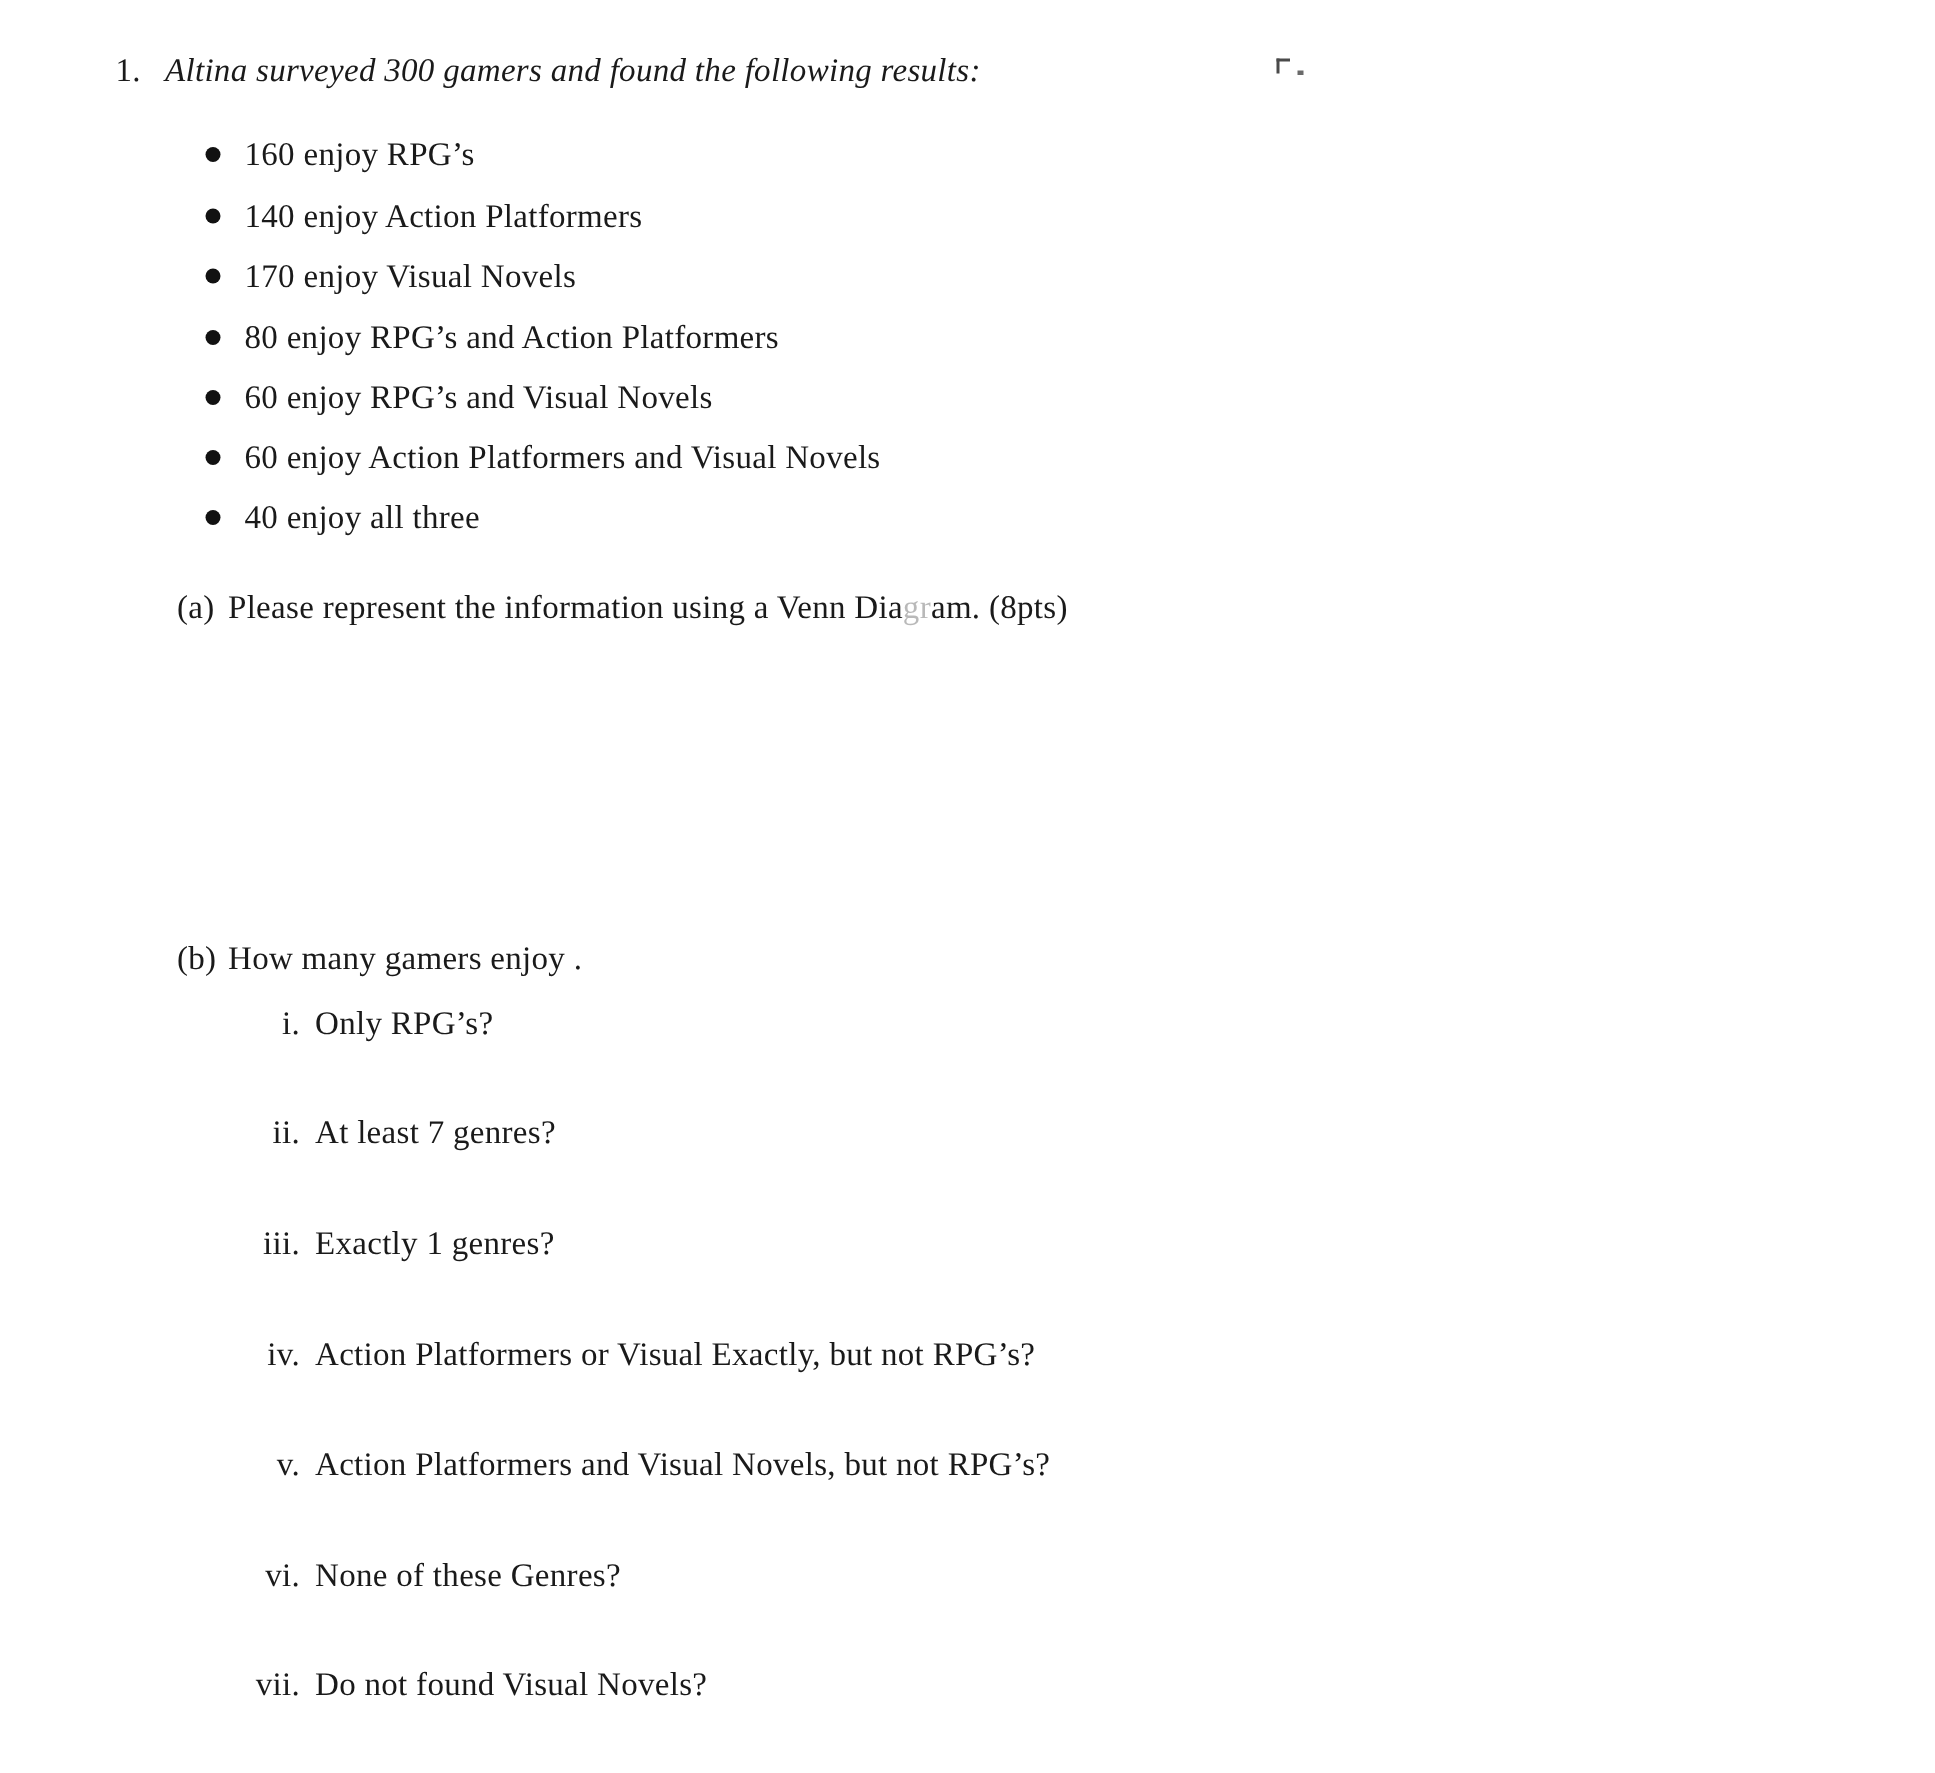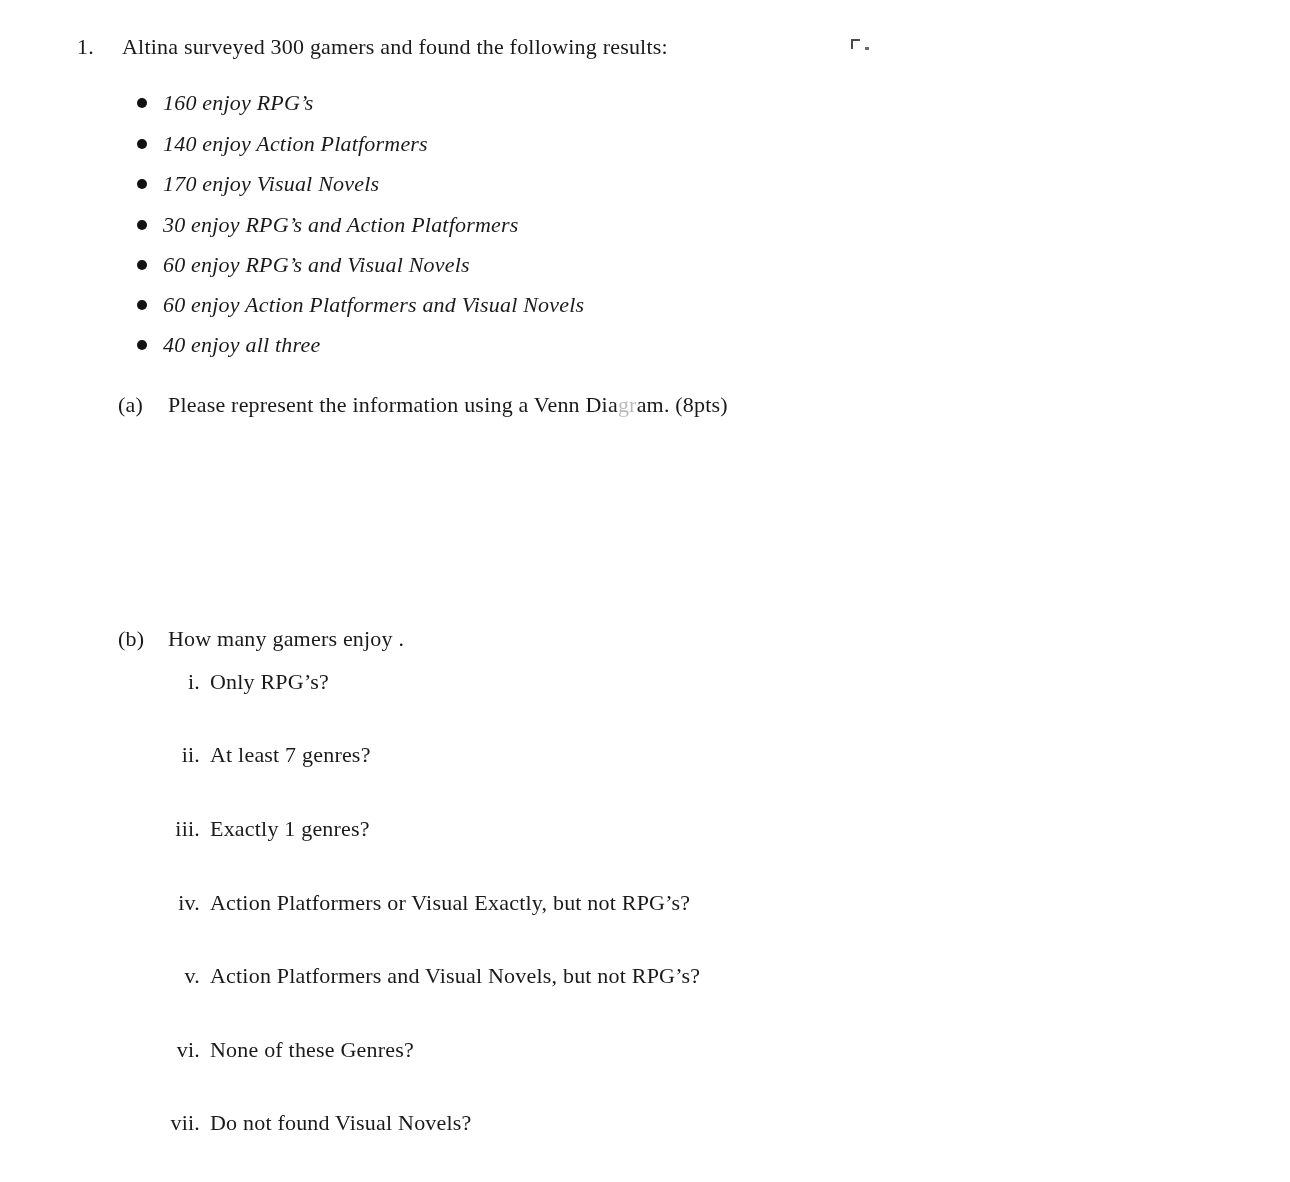--- a/index.html
+++ b/index.html
@@ -18,38 +18,38 @@
   }
   .line {
     position: absolute;
     white-space: nowrap;
     font-size: 22px;
     line-height: 28px;
     letter-spacing: 0.2px;
   }
   
   .q-number   { position: absolute; left: 77px; }
-  .q-statement{ position: absolute; left: 122px; }
+  .q-statement{ position: absolute; left: 110px; font-style: italic; }
 
   
   .bullet-row { left: 0; width: 100%; }
   .bullet-marker {
     position: absolute;
     left: 137px;
     top: 9px;
     width: 10px;
     height: 10px;
     border-radius: 50%;
     background: #111111;
   }
-  .bullet-text { position: absolute; left: 163px; font-style: italic; }
+  .bullet-text { position: absolute; left: 163px; }
 
   
   .part-label { position: absolute; left: 118px; }
-  .part-text  { position: absolute; left: 168px; }
+  .part-text  { position: absolute; left: 152px; }
   .faded-glyphs {
     opacity: 0.30;
     filter: blur(0.4px);
   }
 
   
   .sub-row { left: 0; width: 100%; }
   .sub-numeral {
     position: absolute;
     left: 100px;
@@ -102,21 +102,21 @@
   <div class="line bullet-row" style="top:130px;">
     <span class="bullet-marker"></span>
     <span class="bullet-text">140 enjoy Action Platformers</span>
   </div>
   <div class="line bullet-row" style="top:170px;">
     <span class="bullet-marker"></span>
     <span class="bullet-text">170 enjoy Visual Novels</span>
   </div>
   <div class="line bullet-row" style="top:211px;">
     <span class="bullet-marker"></span>
-    <span class="bullet-text">30 enjoy RPG’s and Action Platformers</span>
+    <span class="bullet-text">80 enjoy RPG’s and Action Platformers</span>
   </div>
   <div class="line bullet-row" style="top:251px;">
     <span class="bullet-marker"></span>
     <span class="bullet-text">60 enjoy RPG’s and Visual Novels</span>
   </div>
   <div class="line bullet-row" style="top:291px;">
     <span class="bullet-marker"></span>
     <span class="bullet-text">60 enjoy Action Platformers and Visual Novels</span>
   </div>
   <div class="line bullet-row" style="top:331px;">

